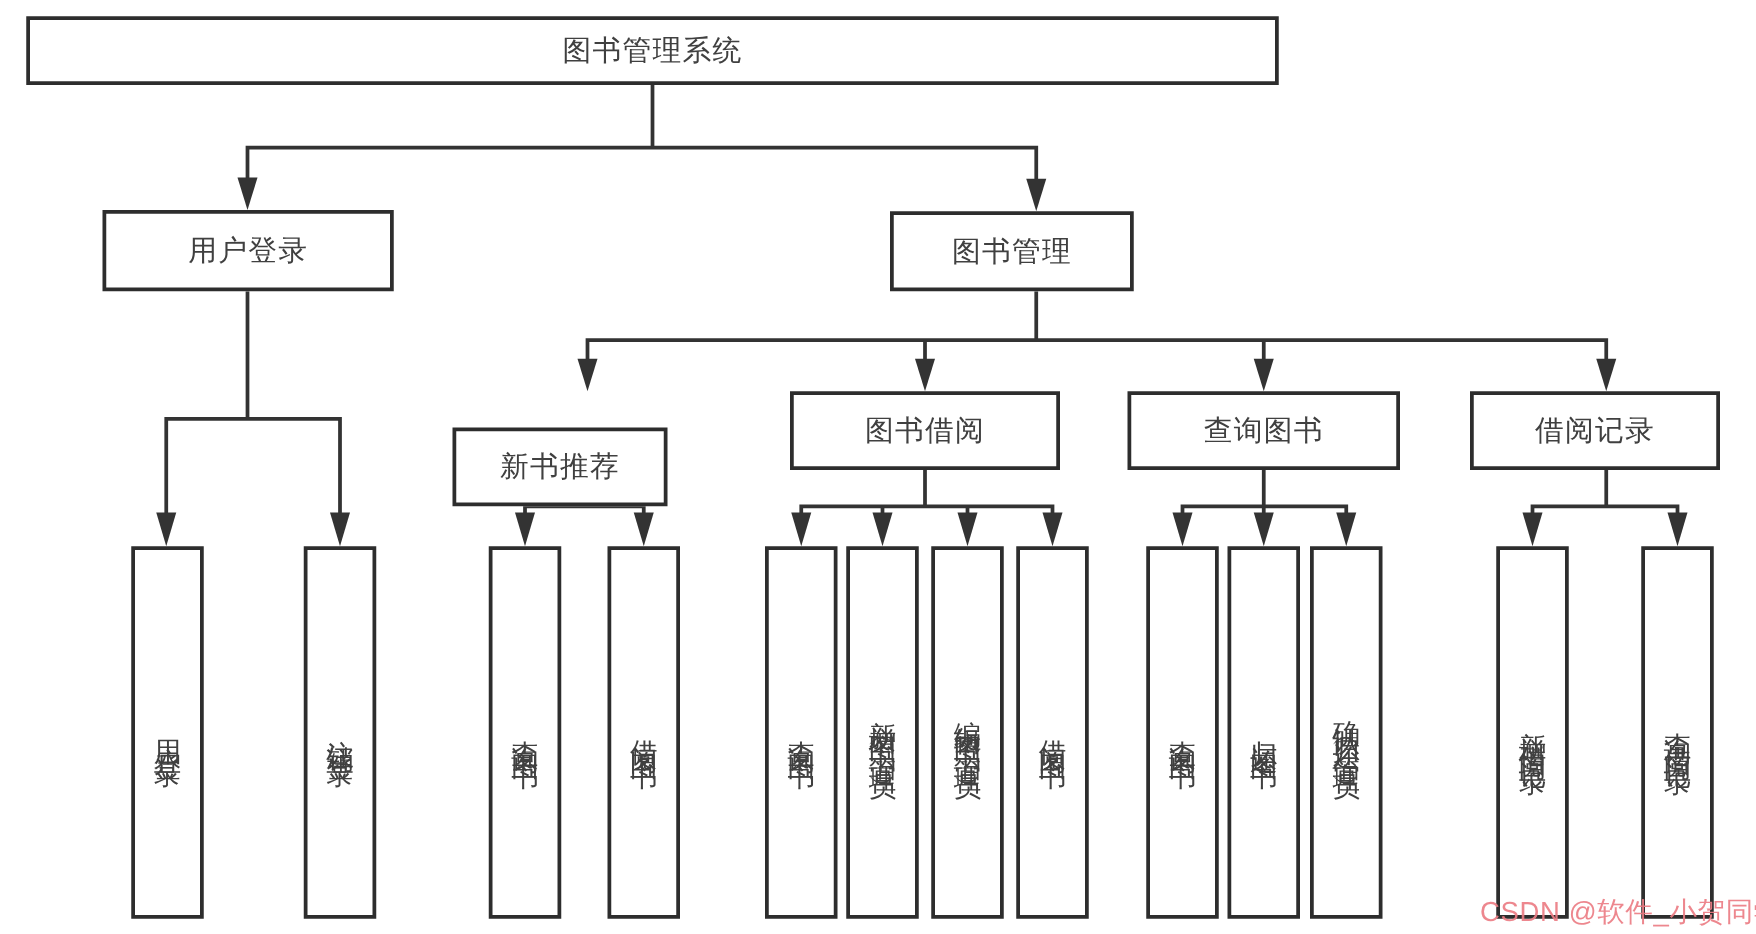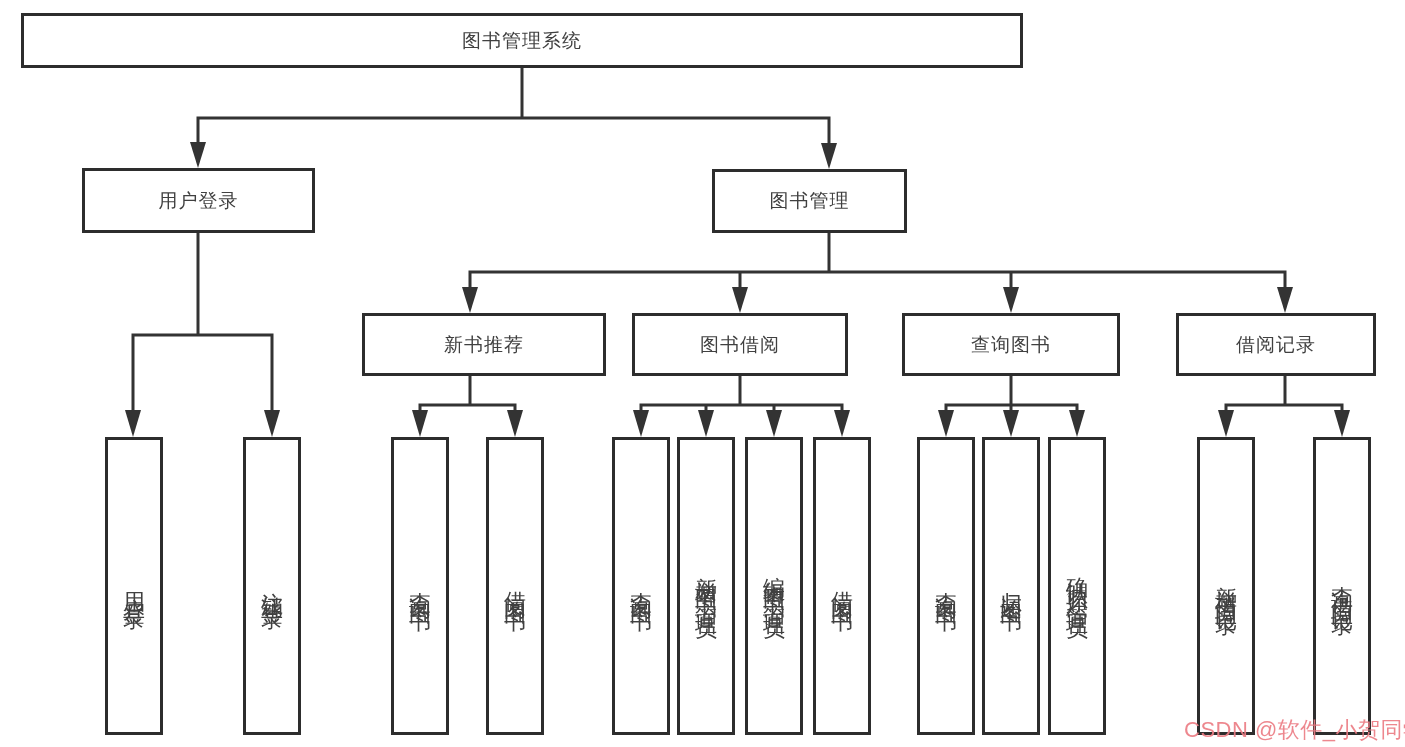--- a/index.html
+++ b/index.html
@@ -26,37 +26,37 @@
     position: absolute;
     box-sizing: border-box;
     border: 3px solid #2d2d2d;
     background: #ffffff;
     display: flex;
     align-items: center;
     justify-content: center;
     color: #404040;
   }
   .box .lbl {
-    font-size: 19px;
+    font-size: 23px;
     letter-spacing: 1px;
     white-space: nowrap;
   }
   .leaf .lbl {
     writing-mode: vertical-rl;
     text-orientation: mixed;
     font-size: 22px;
     letter-spacing: 6px;
     line-height: 1;
     white-space: nowrap;
   }
   .root-box   { left: 21px;  top: 13px;  width: 1002px; height: 55px; }
   .lv1-a      { left: 82px;  top: 168px; width: 233px;  height: 65px; }
   .lv1-b      { left: 712px; top: 169px; width: 195px;  height: 64px; }
   .lv2        { top: 313px; height: 63px; }
-  .lv2-1 { left: 362px;  width: 244px; }
+  .lv2-1 { left: 362px;  width: 172px; margin-top: 29px; }
   .lv2-2 { left: 632px;  width: 216px; }
   .lv2-3 { left: 902px;  width: 218px; }
   .lv2-4 { left: 1176px; width: 200px; }
   .leaf { top: 437px; height: 298px; width: 58px; }
   .leaf-a1 { left: 105px; }
   .leaf-a2 { left: 243px; }
   .leaf-b1 { left: 391px; }
   .leaf-b2 { left: 486px; }
   .leaf-c1 { left: 612px; }
   .leaf-c2 { left: 677px; }

